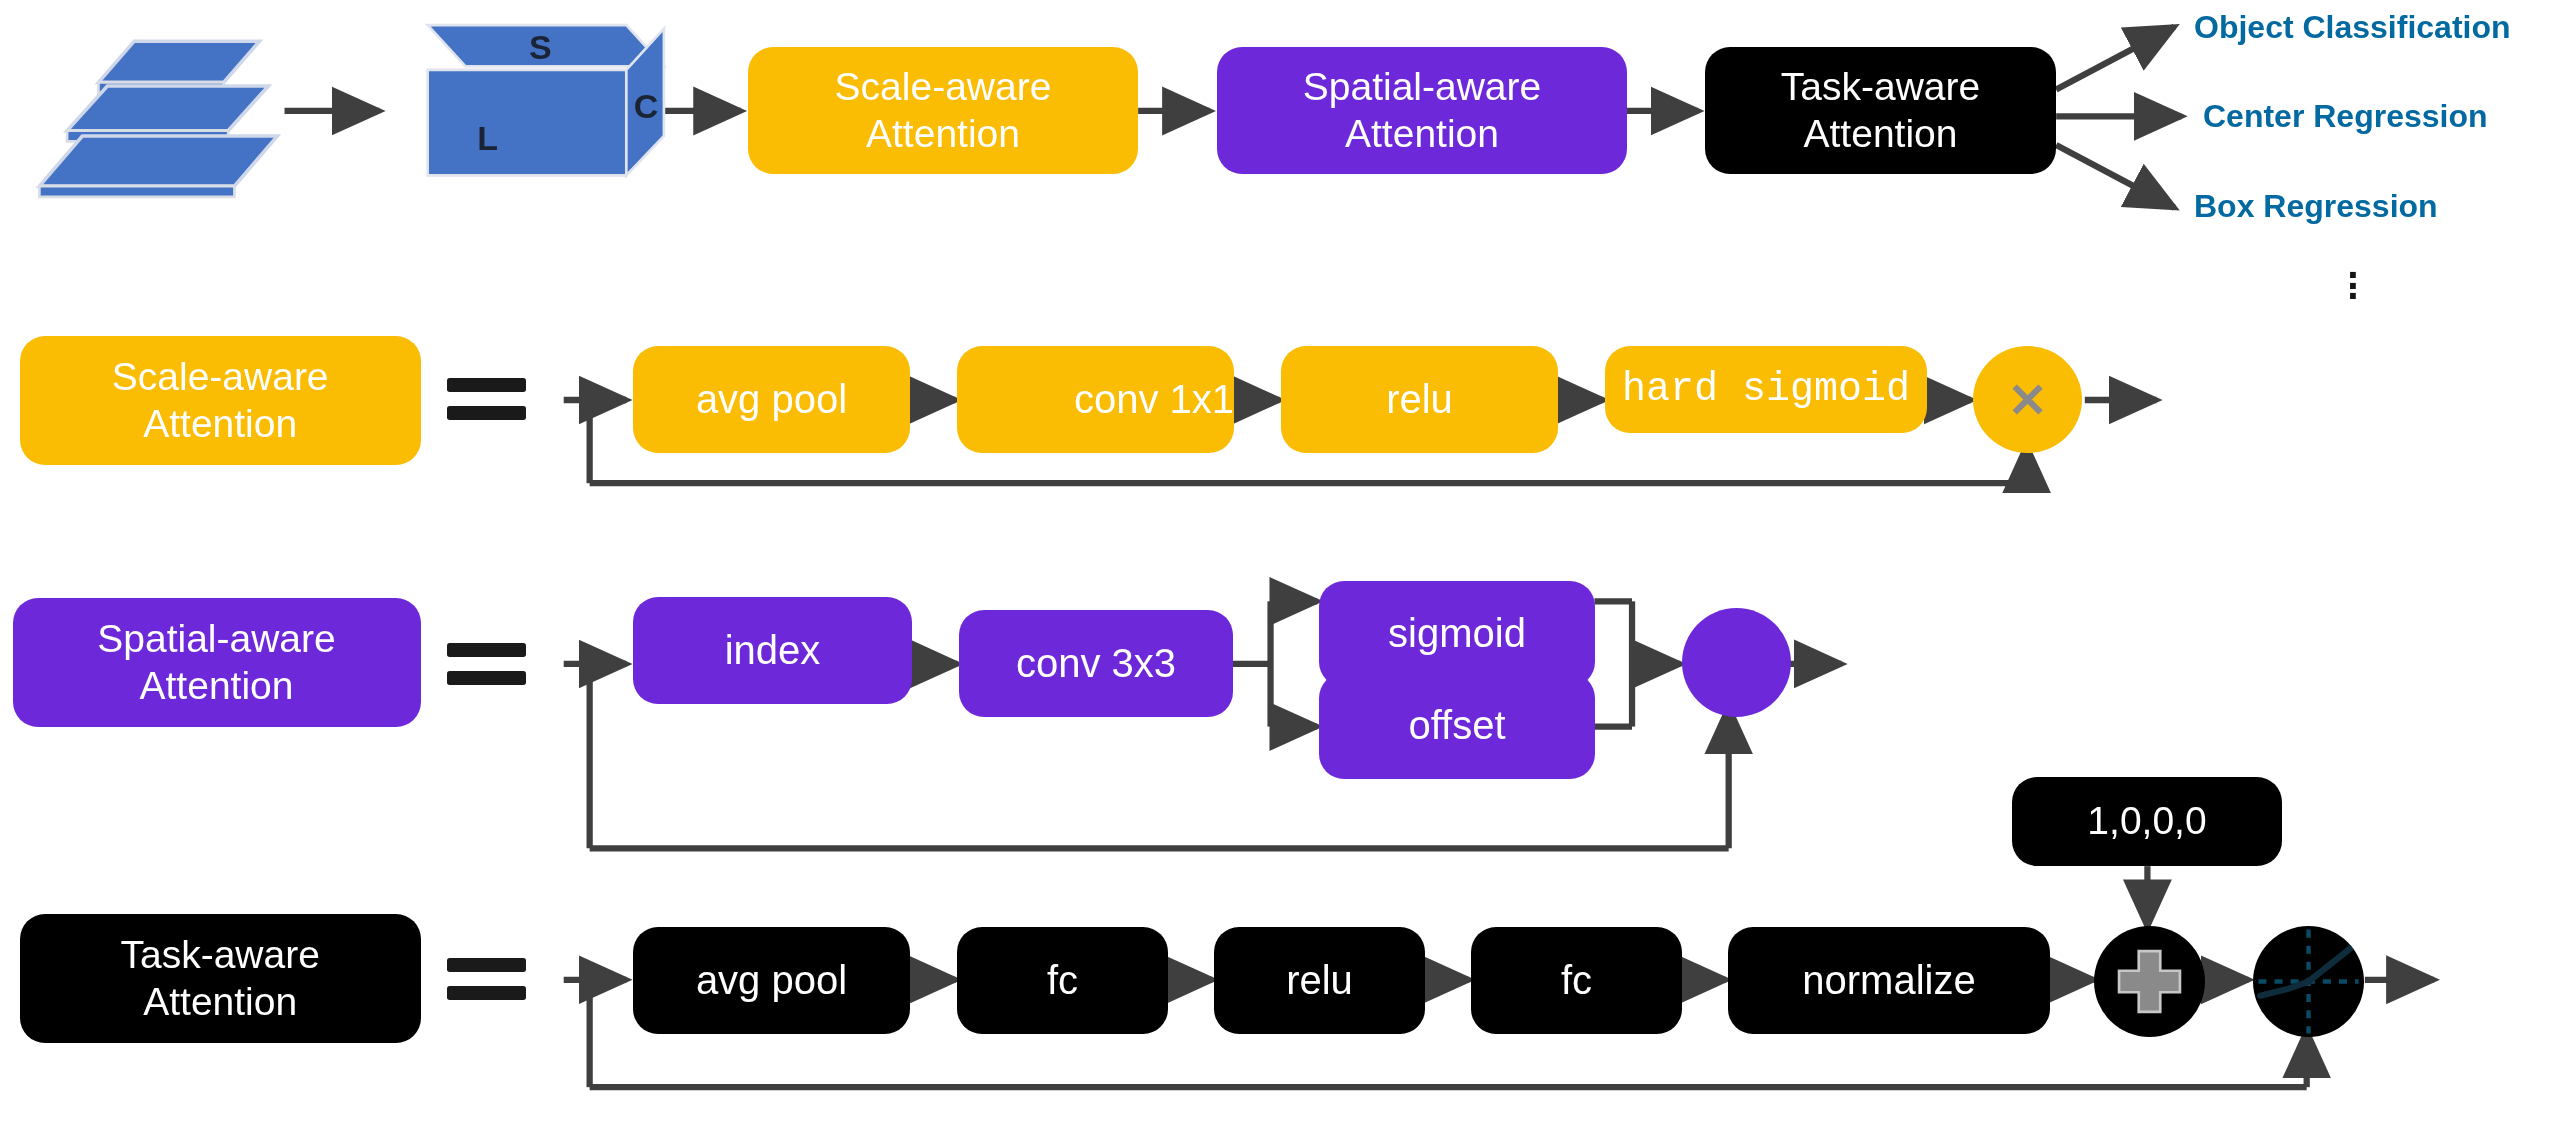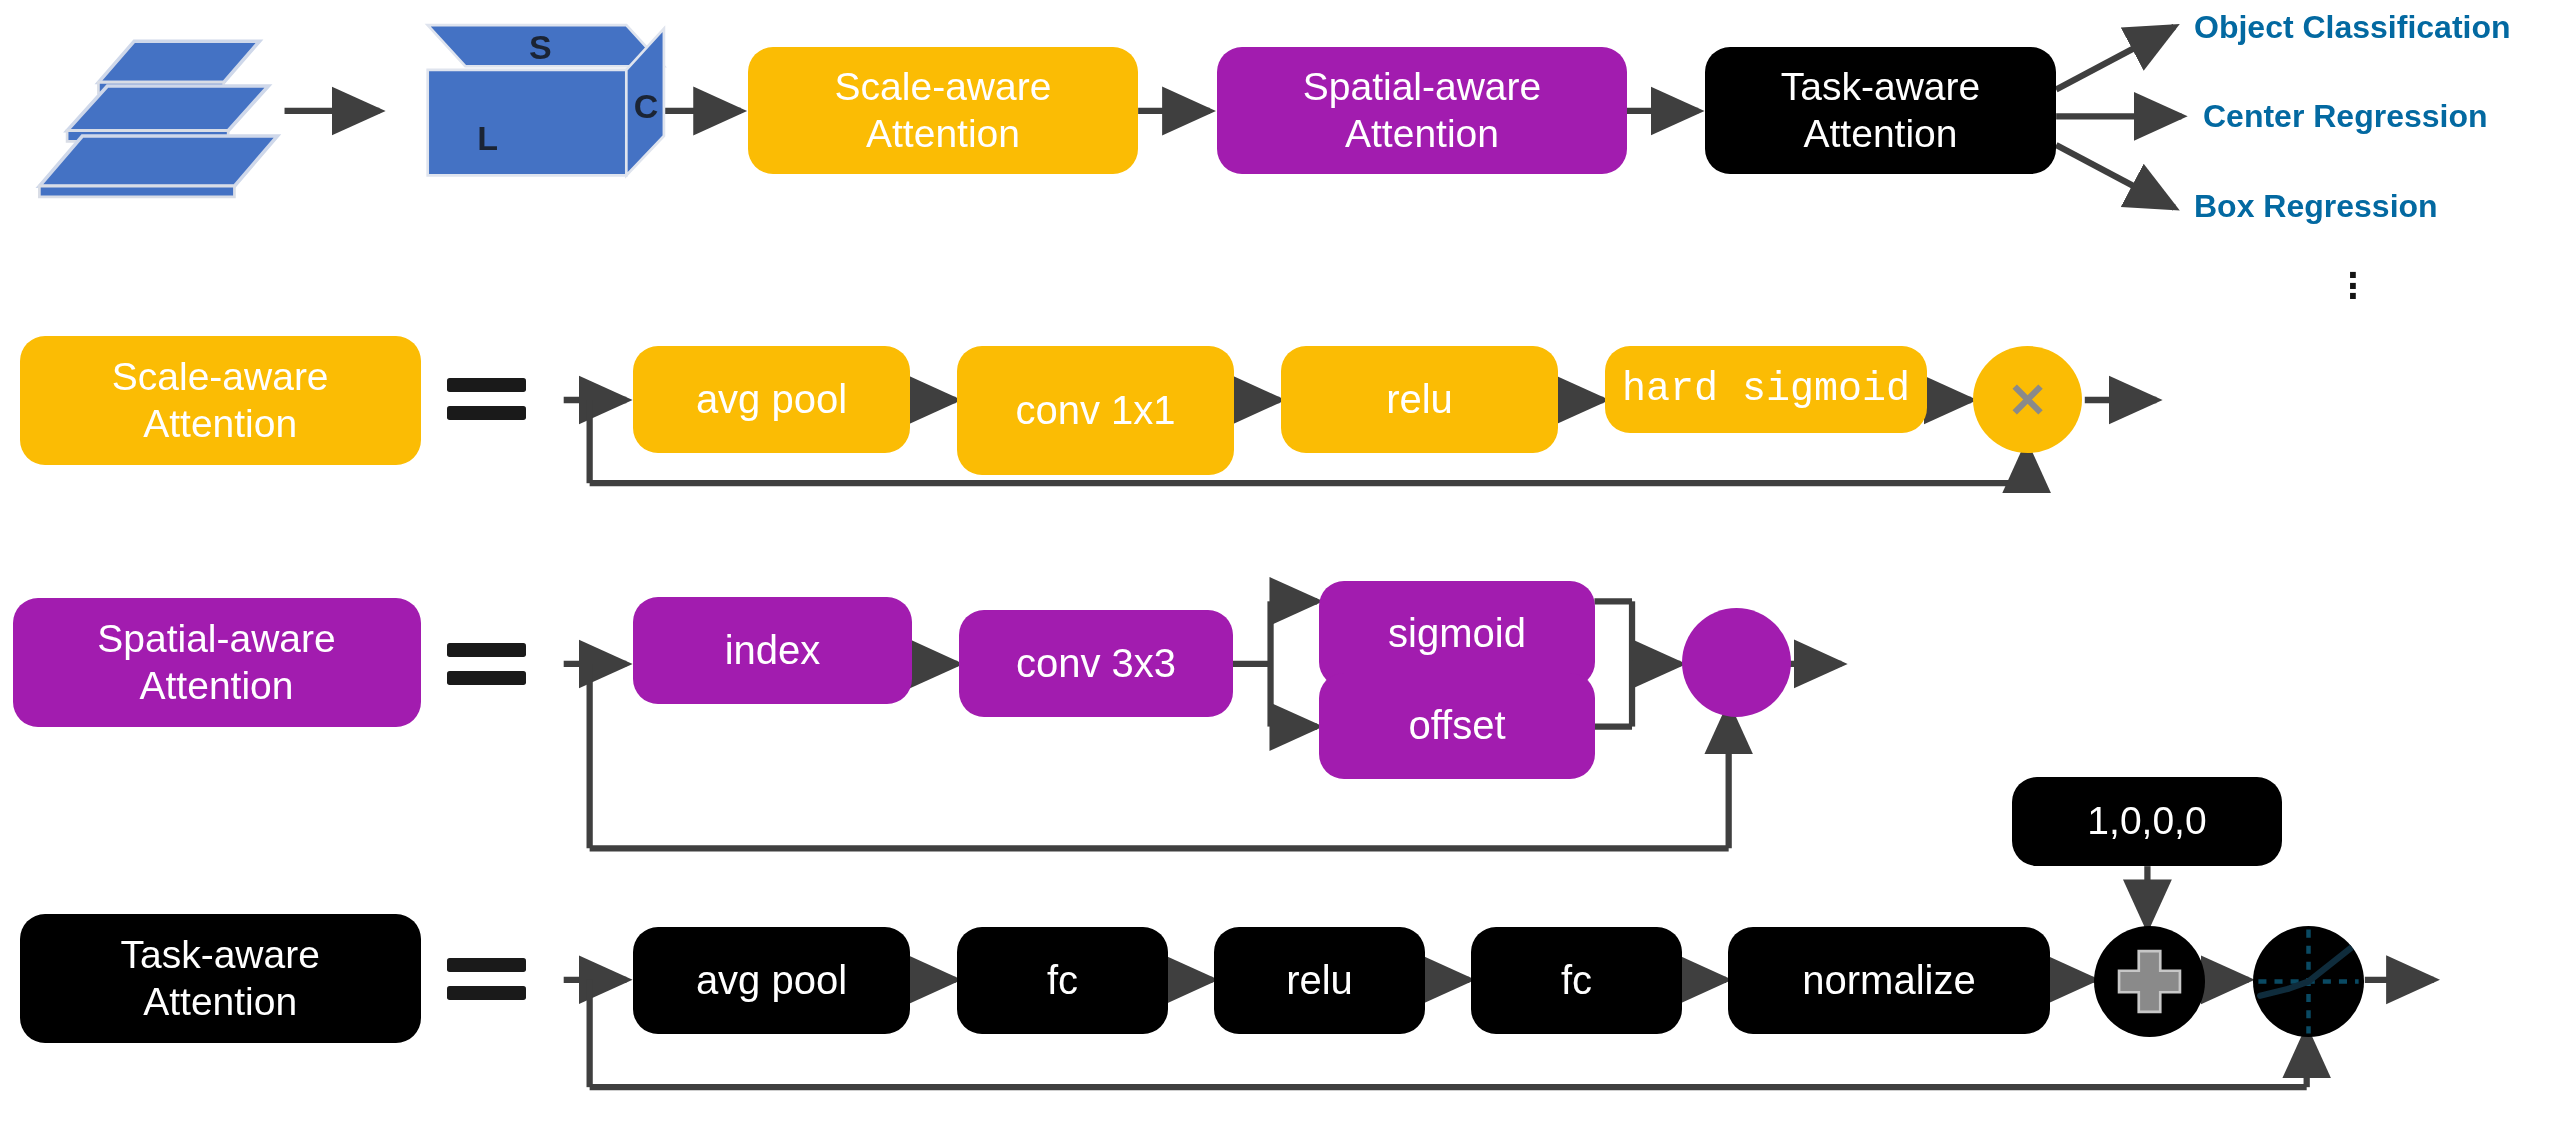--- a/index.html
+++ b/index.html
@@ -5,21 +5,21 @@
   html,body{margin:0;padding:0;background:#ffffff;}
   body{width:2576px;height:1123px;position:relative;overflow:hidden;
        font-family:"Liberation Sans", sans-serif;}
   #stage{position:absolute;left:0;top:0;width:2576px;height:1123px;}
   svg.layer{position:absolute;left:0;top:0;width:2576px;height:1123px;pointer-events:none;}
   .node{position:absolute;display:flex;align-items:center;justify-content:center;
         text-align:center;color:#ffffff;border-radius:25px;
         font-weight:400;line-height:1.18;box-sizing:border-box;}
   .node.two-line{flex-direction:column;text-align:center;}
   .c-yellow{background:#FBBC04;}
-  .c-green{background:#a21caf;}
+  .c-green{background:#6d28d9;}
   .c-blue{background:#000000;}
   .big{font-size:39px;}
   .mid{font-size:40px;}
   .eq{position:absolute;width:79px;height:50px;}
   .eq i{display:block;position:absolute;left:0;width:79px;height:14.3px;background:#1a1a1a;border-radius:2.7px;}
   .eq i.a{top:1.8px;} .eq i.b{top:30px;}
   .outlabel{position:absolute;color:#0369a1;font-weight:bold;font-size:32px;white-space:nowrap;}
   .ellipsis{position:absolute;color:#141414;font-weight:bold;font-size:41px;
             line-height:10.7px;letter-spacing:0;text-align:center;}
   .ellipsis b{display:block;}
@@ -146,21 +146,21 @@
     <span>Attention</span>
   </div>
   <div class="eq" style="left:447px;top:376px;">
       <i class="a"></i>
       <i class="b"></i>
     </div>
 
   <div class="node c-yellow mid" style="left:633px;top:346px;width:277px;height:107px;">
     <span>avg pool</span>
     </div>
-  <div class="node c-yellow mid" style="left:957px;top:346px;width:277px;height:129px;">
+  <div class="node c-yellow mid" style="left:957px;top:346px;width:277px;height:107px;justify-content:flex-end;">
     <span>conv 1x1</span>
     </div>
   <div class="node c-yellow mid" style="left:1281px;top:346px;width:277px;height:107px;">
     <span>relu</span>
     </div>
   <div class="node c-yellow mid" style="left:1605px;top:346px;width:322px;height:87px;font-family:Liberation Mono, monospace;">
     <span>hard sigmoid</span>
     </div>
   <div class="circ c-yellow" style="left:1973px;top:346px;width:109px;height:107px;">
     <span class="xmark">✕</span>

